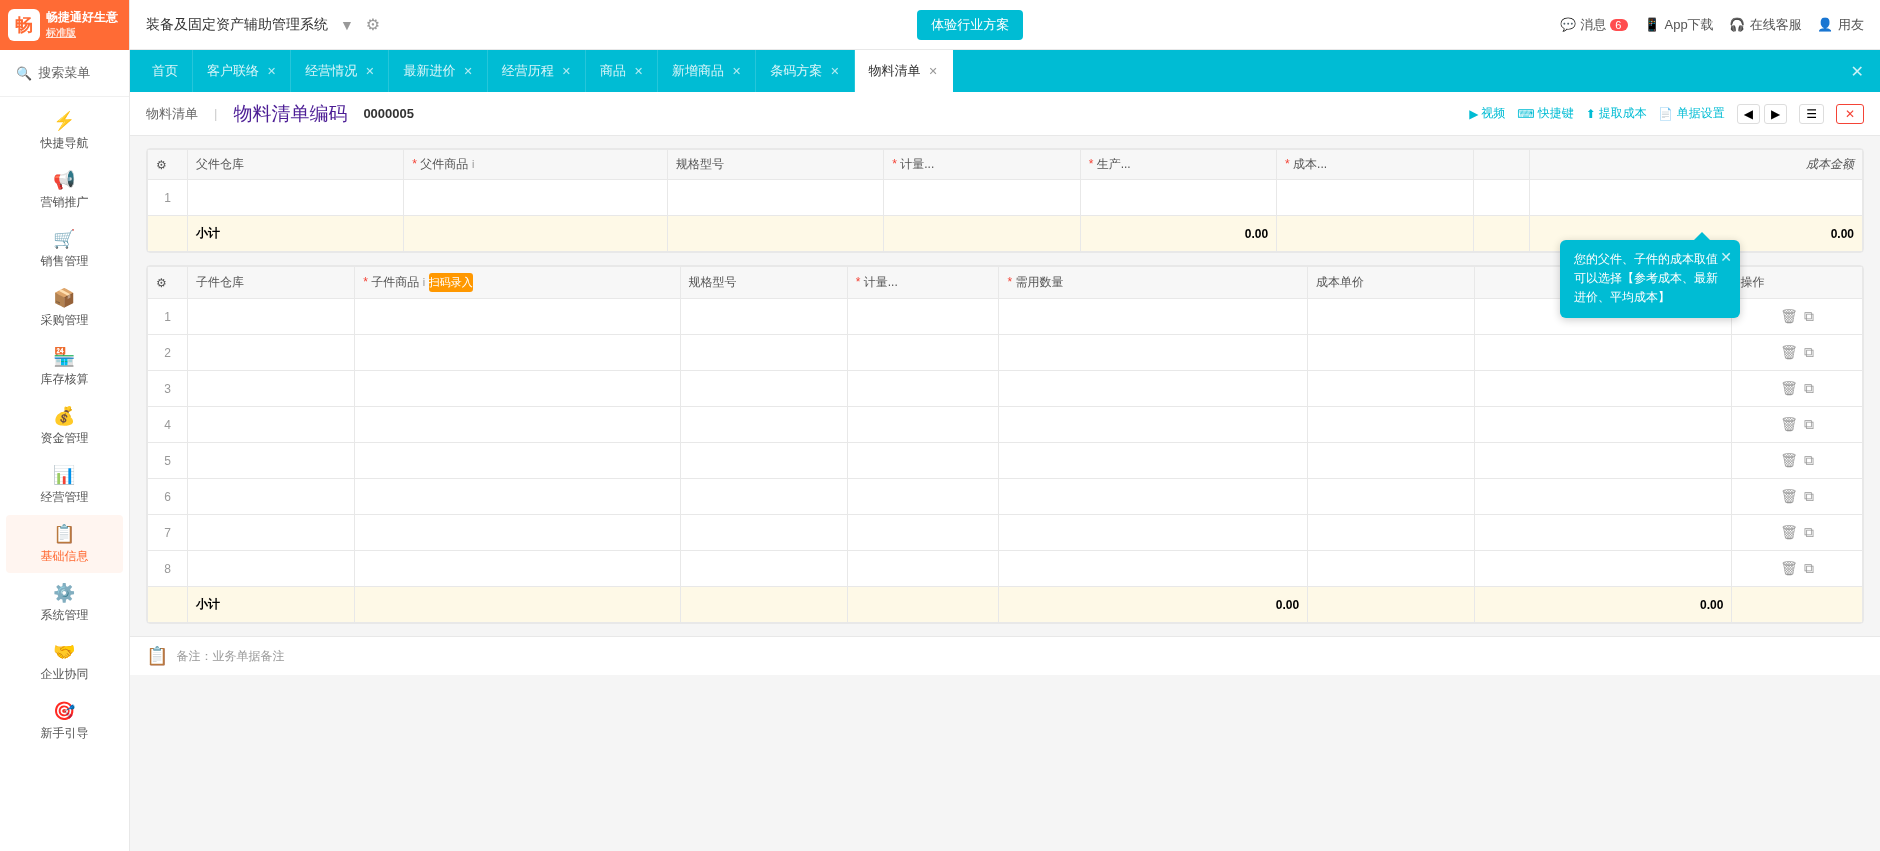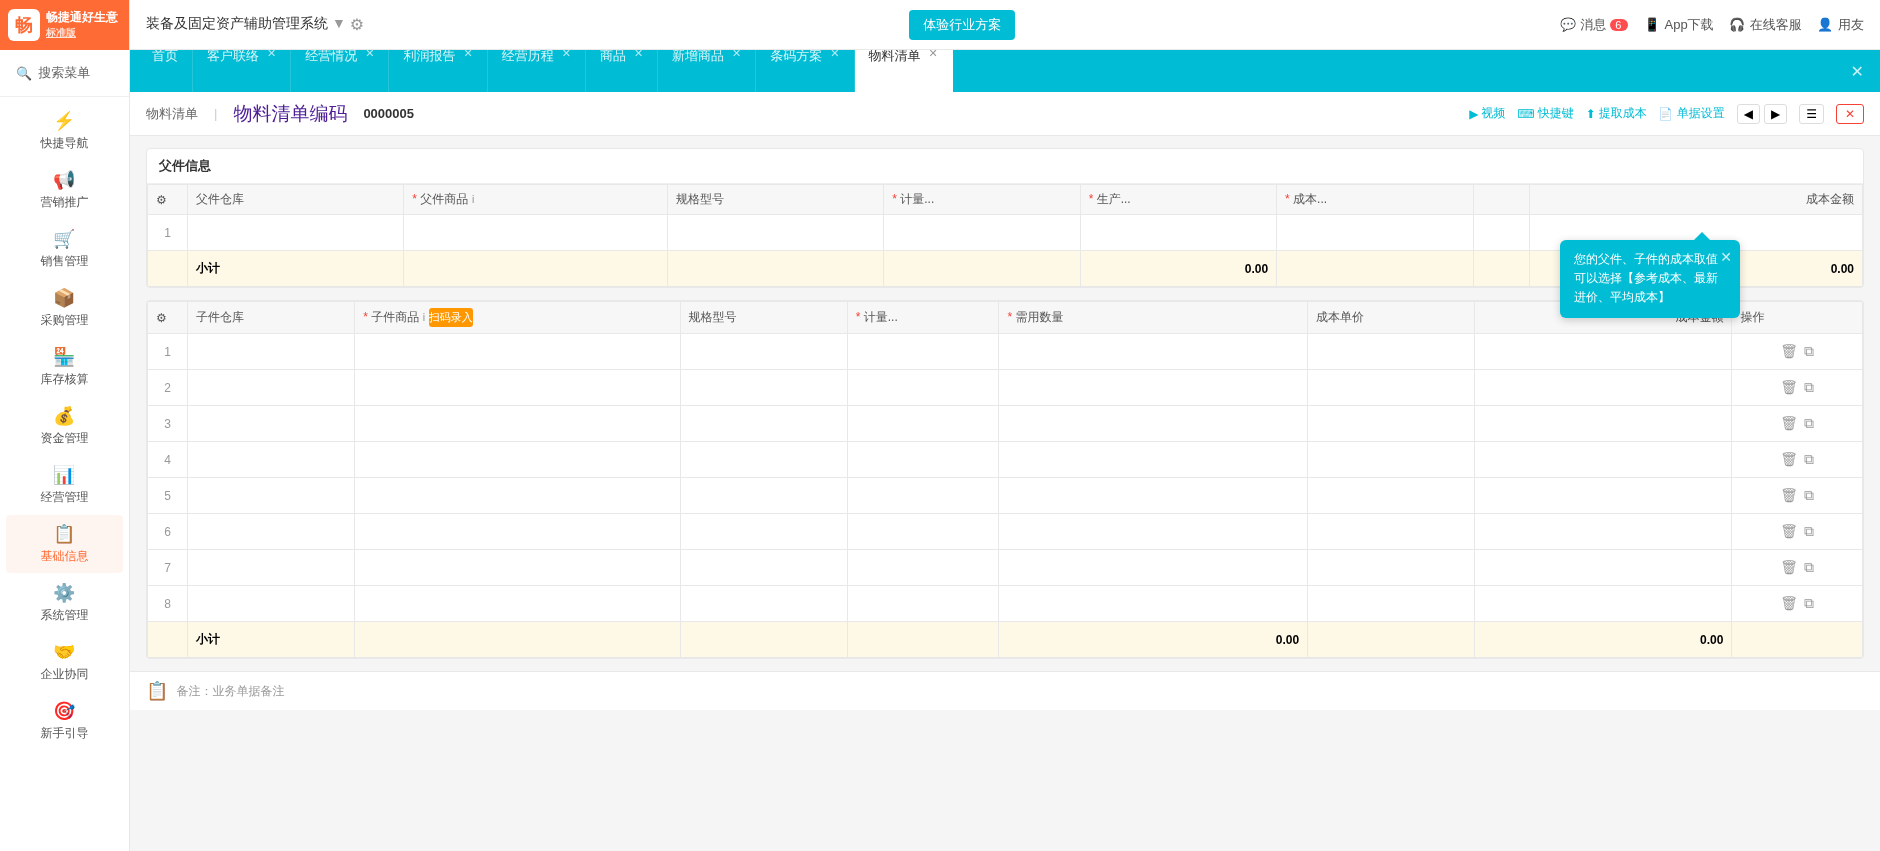--- a/index.html
+++ b/index.html
@@ -70,21 +70,21 @@
     .top-header {
       background: #fff;
       border-bottom: 1px solid #e8e8e8;
       display: flex;
       align-items: center;
       justify-content: space-between;
       padding: 0 16px;
       height: 50px;
       flex-shrink: 0;
     }
-    .system-title { font-size: 14px; color: #333; display: flex; gap: 4px; }
+    .system-title { font-size: 14px; color: #333; display: flex; align-items: center; gap: 12px; }
     .top-header-right { display: flex; align-items: center; gap: 16px; font-size: 13px; color: #555; }
     .top-header-right span { cursor: pointer; display: flex; align-items: center; gap: 4px; }
     .badge {
       background: #ff4d4f;
       color: #fff;
       border-radius: 10px;
       padding: 0 5px;
       font-size: 11px;
       min-width: 18px;
       text-align: center;
@@ -106,20 +106,21 @@
       align-items: center;
       padding: 0 8px;
       height: 42px;
       flex-shrink: 0;
       overflow-x: auto;
     }
     .nav-tab {
       padding: 0 14px;
       height: 48px;
       display: flex;
+      align-items: center;
       gap: 6px;
       color: rgba(255,255,255,0.85);
       cursor: pointer;
       font-size: 13px;
       white-space: nowrap;
       border-right: 1px solid rgba(255,255,255,0.15);
     }
     .nav-tab.active { background: #fff; color: #333; border-radius: 4px 4px 0 0; }
     .nav-tab-close { font-size: 11px; color: rgba(255,255,255,0.7); cursor: pointer; margin-left: 2px; }
     .nav-tab.active .nav-tab-close { color: #999; }
@@ -237,21 +238,21 @@
     }
     .bottom-bar-icon { color: #00bcd4; font-size: 18px; }
     .bottom-bar-text { font-size: 12px; color: #999; }
 
     .align-right { text-align: right !important; }
 
     
     .gear-col { width: 36px; text-align: center; }
 
     
-    .amount-col { min-width: 100px; text-align: right; }
+    .amount-col { min-width: 100px; text-align: right; font-style: italic; }
 
     ::-webkit-scrollbar { width: 6px; height: 6px; }
     ::-webkit-scrollbar-thumb { background: #ccc; border-radius: 3px; }
   </style>
 </head>
 <body>
 
 <div class="sidebar">
   <div class="sidebar-logo">
     <div class="sidebar-logo-icon">畅</div>
@@ -352,21 +353,21 @@
     </div>
     <div class="nav-tab">
       <span>客户联络</span>
       <span class="nav-tab-close">✕</span>
     </div>
     <div class="nav-tab">
       <span>经营情况</span>
       <span class="nav-tab-close">✕</span>
     </div>
     <div class="nav-tab">
-      <span>利润报告</span>
+      <span>最新进价</span>
       <span class="nav-tab-close">✕</span>
     </div>
     <div class="nav-tab">
       <span>经营历程</span>
       <span class="nav-tab-close">✕</span>
     </div>
     <div class="nav-tab">
       <span>商品</span>
       <span class="nav-tab-close">✕</span>
     </div>
@@ -416,21 +417,20 @@
           <button class="header-nav-btn">▶</button>
         </div>
         <button class="header-nav-btn">☰</button>
         <button class="close-btn-red">✕</button>
       </div>
     </div>
 
     <div class="page-content">
 
       <div class="section">
-        <div class="section-title">父件信息</div>
         <table class="data-table">
           <thead>
             <tr>
               <th class="gear-col">⚙</th>
               <th>父件仓库</th>
               <th><span class="required-star">*</span> 父件商品 <span class="info-icon">ℹ</span></th>
               <th>规格型号</th>
               <th><span class="required-star">*</span> 计量...</th>
               <th><span class="required-star">*</span> 生产...</th>
               <th><span class="required-star">*</span> 成本...</th>

